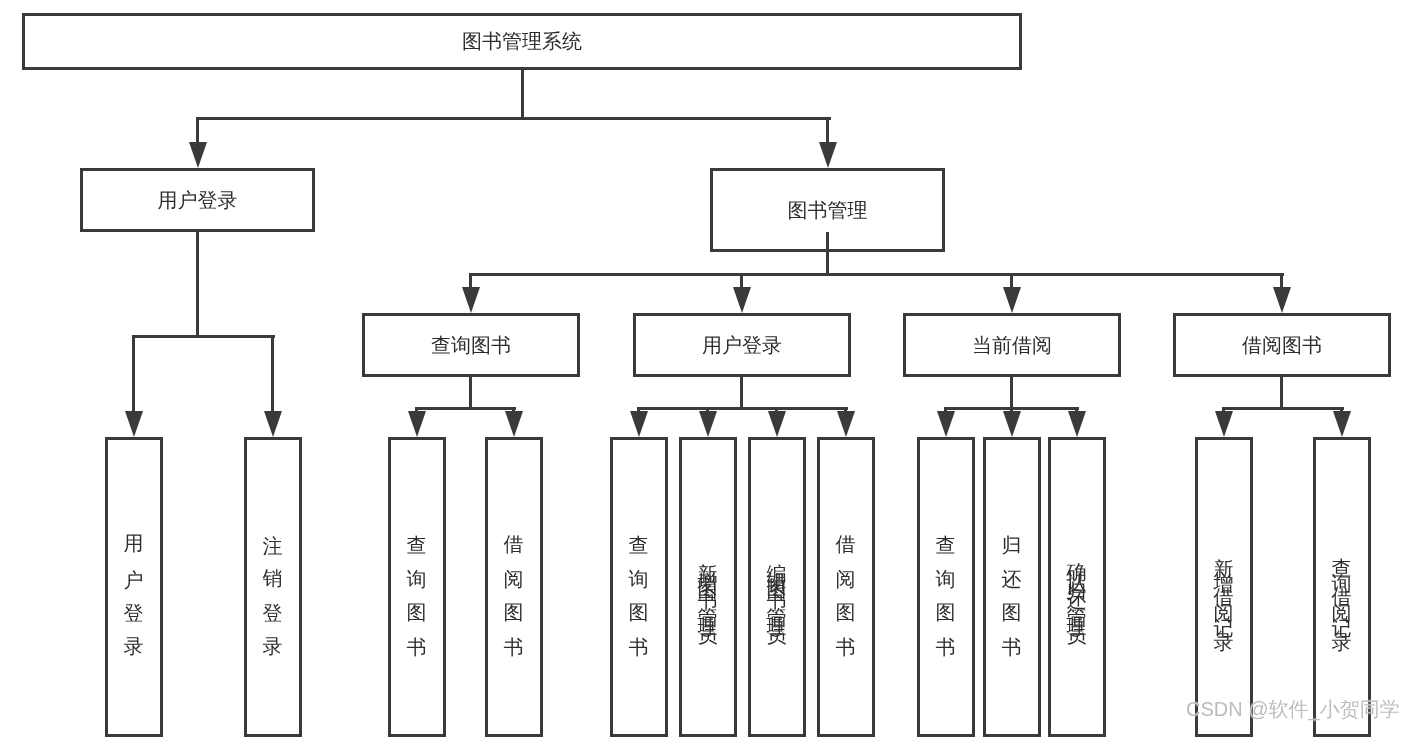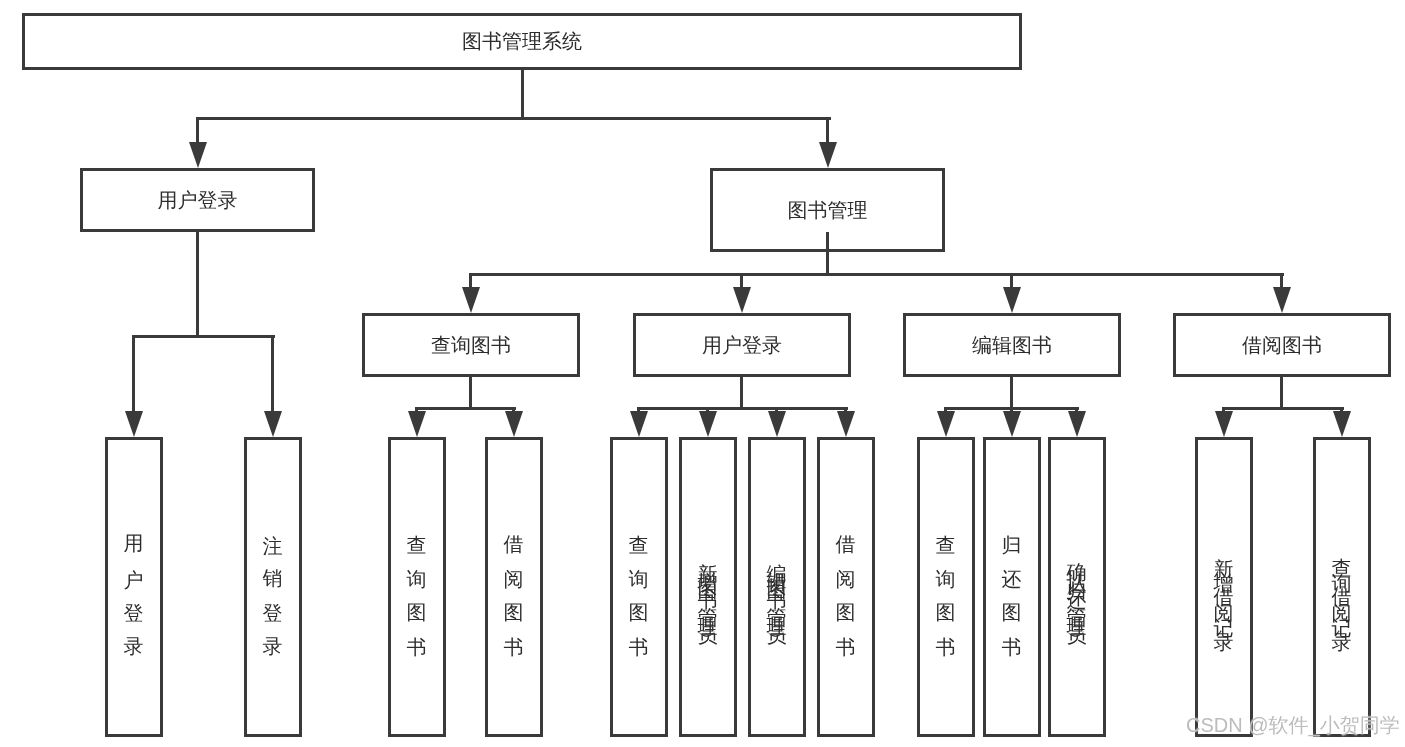--- a/index.html
+++ b/index.html
@@ -31,21 +31,21 @@
   .hline{height:3px;}
   .vline{width:3px;}
   .arrow{
     position:absolute;width:0;height:0;
     border-left:9px solid transparent;
     border-right:9px solid transparent;
     border-top:26px solid var(--line,#3a3a3a);
   }
   .watermark{
     position:absolute;
-    left:1186px;top:712px;
+    left:1186px;top:696px;
     font-size:20px;
     color:var(--watermark,#bcbcbc);
     white-space:nowrap;
     text-shadow:0 0 2px #ffffff;
   }
 </style>
 </head>
 <body>
 
 <div id="stage">
@@ -53,21 +53,21 @@
   <div class="node" style="left:22px;top:13px;width:1000px;height:57px;">图书管理系统</div>
 
   <div class="node" style="left:80px;top:168px;width:235px;height:64px;">用户登录</div>
 
   <div class="node" style="left:710px;top:168px;width:235px;height:84px;">图书管理</div>
 
   <div class="node" style="left:362px;top:313px;width:218px;height:64px;">查询图书</div>
 
   <div class="node" style="left:633px;top:313px;width:218px;height:64px;">用户登录</div>
 
-  <div class="node" style="left:903px;top:313px;width:218px;height:64px;">编辑图书</div>
+  <div class="node" style="left:903px;top:313px;width:218px;height:64px;">当前借阅</div>
 
   <div class="node" style="left:1173px;top:313px;width:218px;height:64px;">借阅图书</div>
 
   <div class="node vnode" style="left:105px;top:437px;width:58px;height:300px;">
     <span class="vlabel" style="letter-spacing: 34px;">用户登录</span>
   </div>
   <div class="node vnode" style="left:244px;top:437px;width:58px;height:300px;">
     <span class="vlabel" style="letter-spacing: 34px;">注销登录</span>
   </div>
 

